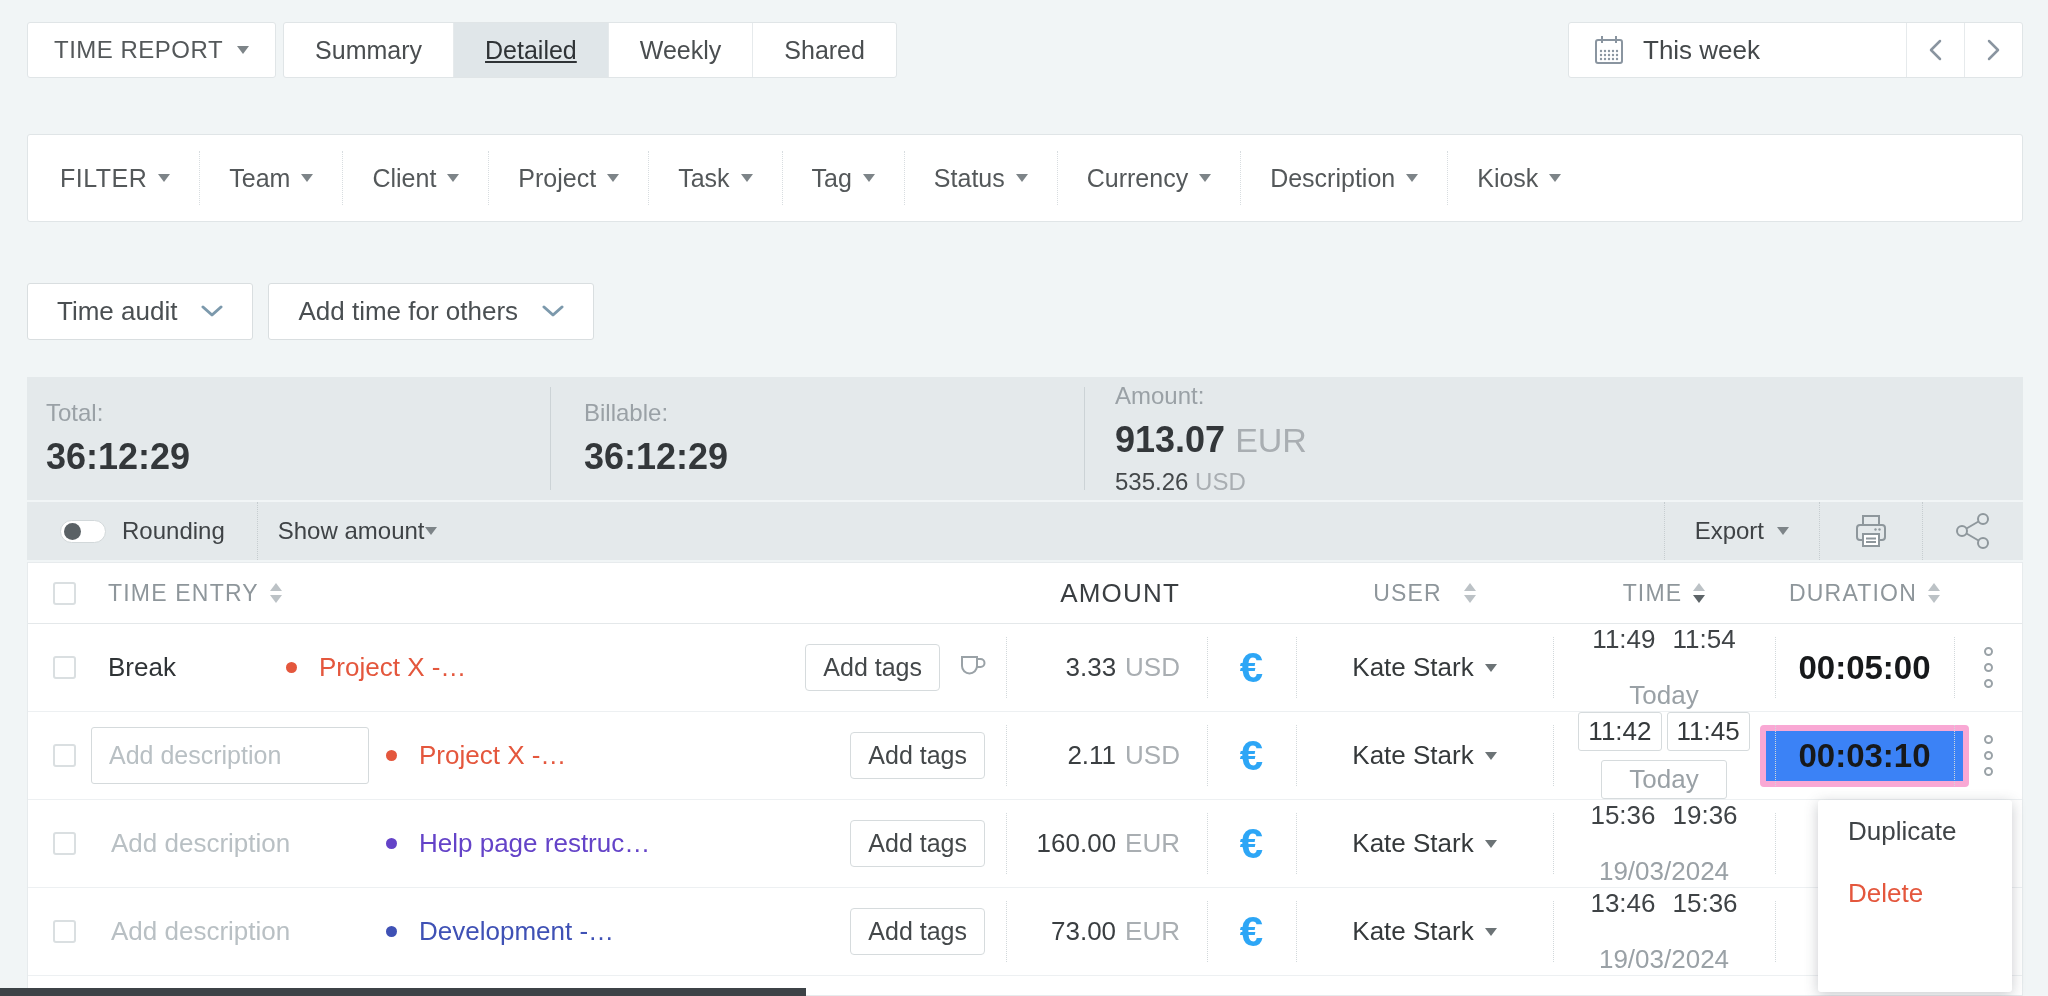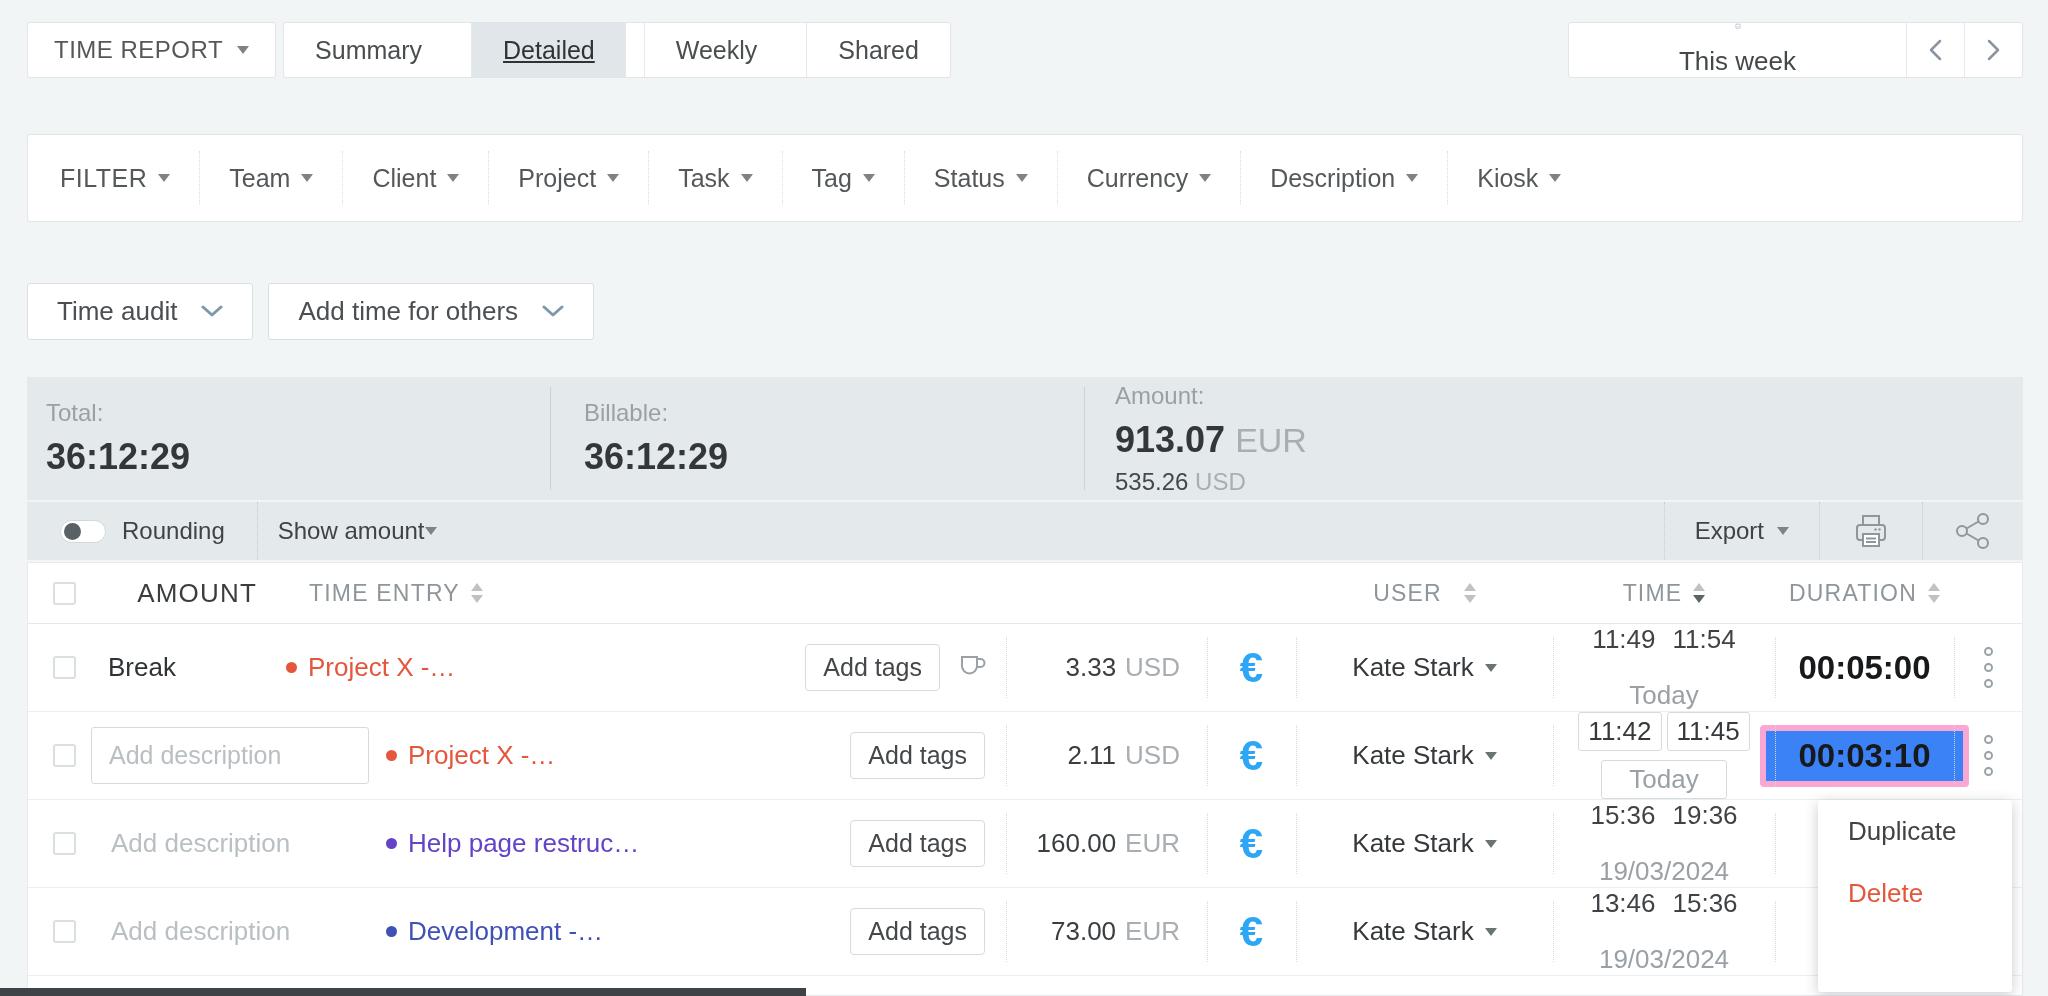--- a/index.html
+++ b/index.html
@@ -7,26 +7,26 @@
   .page {
     position: relative; width: 2048px; height: 996px; overflow: hidden;
     background:#f1f5f6; font-family:"Liberation Sans", sans-serif; color:#3c4043;
   }
   .card { background:#fff; border:1px solid #e0e5e7; border-radius:3px; }
 
   
   .topbar { position:absolute; left:27px; top:22px; width:1996px; height:56px; display:flex; justify-content:space-between; }
   .nav-left { display:flex; gap:7px; height:56px; }
   .report-select { display:flex; align-items:center; padding:0 26px; font-size:24px; color:#54585a; letter-spacing:.5px; cursor:pointer; }
-  .tabs { display:flex; overflow:hidden;gap:18px; }
+  .tabs { display:flex; overflow:hidden; }
   .tab { display:flex; align-items:center; padding:0 31px; font-size:25px; color:#4a4e50; border-left:1px solid #e6eaec; cursor:pointer; }
   .tab:first-child { border-left:none; }
   .tab.active { background:#e0e6e9; color:#2f3336;text-decoration:underline; }
   .nav-right { display:flex; height:56px; overflow:hidden; }
-  .date-main { display:flex; align-items:center; gap:17px; padding:0 23px; width:337px; font-size:26px; color:#44484a; cursor:pointer;flex-direction:column; }
+  .date-main { display:flex; align-items:center; gap:17px; padding:0 23px; width:337px; font-size:26px; color:#44484a; cursor:pointer; }
   .nav-arrow { width:58px; display:flex; align-items:center; justify-content:center; border-left:1px solid #e6eaec; cursor:pointer; }
 
   
   .tri-down { width:0; height:0; border-left:7px solid transparent; border-right:7px solid transparent; border-top:9px solid #7d8488; display:inline-block; }
   .tri-sm { border-left-width:6px; border-right-width:6px; border-top-width:8px; }
   .sort { display:inline-flex; flex-direction:column; gap:4px; margin-left:11px; }
   .t-up { width:0; height:0; border-left:6px solid transparent; border-right:6px solid transparent; border-bottom:8px solid #bcc2c6; }
   .t-dn { width:0; height:0; border-left:6px solid transparent; border-right:6px solid transparent; border-top:8px solid #bcc2c6; }
   .t-dn.active { border-top-color:#5d6468; }
 
@@ -76,21 +76,21 @@
   .c-user { width:257px; justify-content:center; font-size:26px; color:#35393b; gap:11px; cursor:pointer; }
   .c-time { width:222px; flex-direction:column; justify-content:space-between; font-size:26px; }
   .c-dur { width:179px; justify-content:center; font-size:33px; font-weight:700; color:#17191b; }
   .c-kebab { width:68px; justify-content:center; }
   .sepl::before { content:""; position:absolute; left:0; top:13px; bottom:13px; border-left:1px dotted #d2d8db; }
   .cb { width:23px; height:23px; border:2px solid #dadfe1; border-radius:3px; background:#fff; cursor:pointer; flex:none; }
   .desc-w1 { width:178px; padding-left:17px; font-size:26px; color:#2f3336; }
   .desc-w { width:278px; padding-left:20px; font-size:26px; color:#b9c0c4; }
   .desc-input { width:278px; height:57px; border:1px solid #d5dadc; border-radius:3px; font-size:25px; padding:0 17px; color:#2f3336; font-family:inherit; background:#fff; }
   .desc-input::placeholder { color:#b9c0c4; }
-  .proj { display:flex; align-items:center; gap:11px; font-size:26px; margin-left:17px; cursor:pointer; }
+  .proj { display:flex; align-items:center; gap:22px; font-size:26px; margin-left:17px; cursor:pointer; }
   .dot { width:11px; height:11px; border-radius:50%; flex:none; }
   .tags-zone { margin-left:auto; display:flex; align-items:center; gap:15px; margin-right:21px; }
   .tags-zone.r1 { margin-right:15px; }
   .add-tags { height:47px; padding:0 17px; border:1px solid #d6dbdd; border-radius:4px; font-size:25px; color:#44484a; display:flex; align-items:center; background:#fff; cursor:pointer; }
   .cur-cell { color:#a9aeb2; }
   .euro { font-size:42px; color:#2da6f6; font-weight:600; }
   .user-caret { border-top-color:#6c7376; }
   .time-line { display:flex; gap:17px; color:#3f4346; }
   .time-date { color:#9aa1a6; margin-top:7px; }
   .time-box { border:1px solid #d6dbdd; border-radius:3px; background:#fff; padding:3px 9px; color:#35393b; cursor:text; }
@@ -289,30 +289,30 @@
       </div>
     </div>
   </div>
 
   <div class="table">
 
     <div class="thead">
       <div class="cell c-check">
           <div class="cb"></div>
         </div>
-      <div class="cell c-amount">
-          <span>AMOUNT</span>
-        </div>
       <div class="cell c-entry" style="padding-left:25px;">
         <span>TIME ENTRY</span>
         <span class="sort">
             <span class="t-up"></span>
             <span class="t-dn"></span>
           </span>
       </div>
+      <div class="cell c-amount">
+          <span>AMOUNT</span>
+        </div>
       <div class="cell c-euro"></div>
       <div class="cell c-user" style="color:#8e969b;font-size:23px;">
         <span>USER</span>
         <span class="sort">
             <span class="t-up"></span>
             <span class="t-dn"></span>
           </span>
       </div>
       <div class="cell c-time" style="flex-direction:row;justify-content:center;font-size:23px;color:#8e969b;">
         <span>TIME</span>

